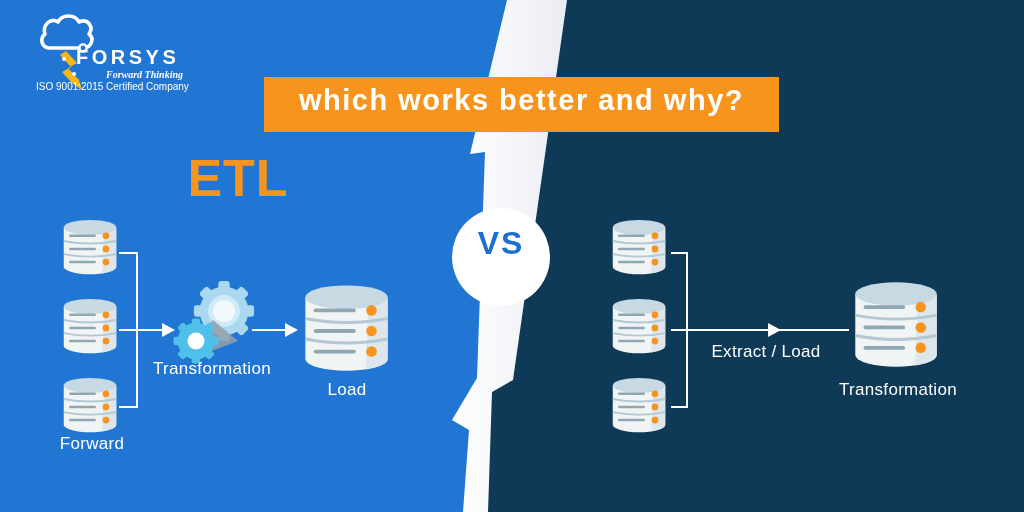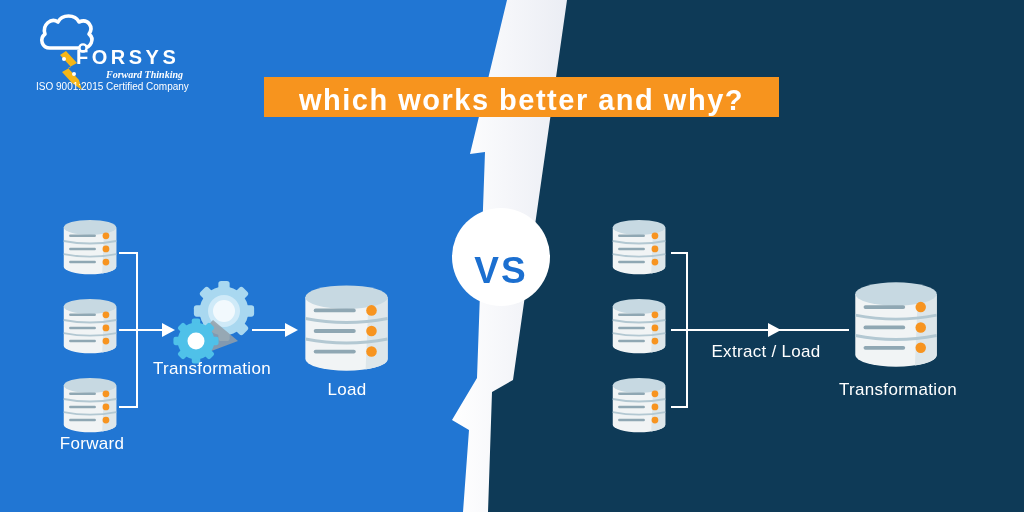--- a/index.html
+++ b/index.html
@@ -12,32 +12,32 @@
   .logo{position:absolute;left:36px;top:12px;width:160px;height:84px;color:#fff;}
   .logo .cloud-svg{position:absolute;left:2px;top:2px;}
   .brand-name{position:absolute;left:40px;top:34px;font-size:20px;font-weight:700;
     letter-spacing:3.5px;color:#fff;}
   .brand-tagline{position:absolute;left:70px;top:57px;font-size:10px;font-style:italic;
     font-weight:bold;font-family:"Liberation Serif",serif;color:#fff;white-space:nowrap;}
   .brand-cert{position:absolute;left:0px;top:69px;font-size:10px;font-weight:normal;
     color:#fff;white-space:nowrap;}
   
   .banner{
-    position:absolute;left:264px;top:77px;width:515px;height:40px;
+    position:absolute;left:264px;top:77px;width:515px;height:55px;
     background:#f7941e;color:#fff;font-size:29px;font-weight:bold;
     letter-spacing:1.5px;text-align:center;line-height:47px;white-space:nowrap;
   }
   
   .side-title{position:absolute;top:148px;width:160px;text-align:center;
     color:#f7941e;font-size:52px;font-weight:bold;letter-spacing:1px;}
   .title-etl{left:158px;}
   .title-elt{left:697px;}
   
-  .vs-label{position:absolute;left:451px;top:250px;width:100px;text-align:center;
-    color:#1b6fd0;font-size:37px;font-weight:bold;letter-spacing:2px;}
+  .vs-label{position:absolute;left:451px;top:225px;width:100px;text-align:center;
+    color:#1b6fd0;font-size:32px;font-weight:bold;letter-spacing:2px;}
   
   .flow-label{position:absolute;color:#fff;font-size:17px;font-weight:500;
     letter-spacing:.3px;text-align:center;white-space:nowrap;}
   .lbl-extract{left:38px;top:434px;width:108px;}
   .lbl-transform-left{left:137px;top:359px;width:150px;}
   .lbl-load{left:292px;top:380px;width:110px;}
   .lbl-extract-load{left:691px;top:342px;width:150px;}
   .lbl-transform-right{left:823px;top:380px;width:150px;}
 </style>
 </head>
@@ -136,20 +136,21 @@
       <circle cx="26" cy="45" r="2" fill="#ffffff"></circle>
       <circle cx="36" cy="60" r="2" fill="#ffffff"></circle>
     </svg>
     <div class="brand-name">FORSYS</div>
     <div class="brand-tagline">Forward Thinking</div>
     <div class="brand-cert">ISO 9001:2015 Certified Company</div>
   </div>
 
   <div class="banner">which works better and why?</div>
 
+  <div class="side-title title-etl">ETL</div>
 
   <div class="vs-label">VS</div>
 
   <div class="flow-label lbl-extract">Forward</div>
   <div class="flow-label lbl-transform-left">Transformation</div>
   <div class="flow-label lbl-load">Load</div>
   <div class="flow-label lbl-extract-load">Extract / Load</div>
   <div class="flow-label lbl-transform-right">Transformation</div>
 
 </div>

